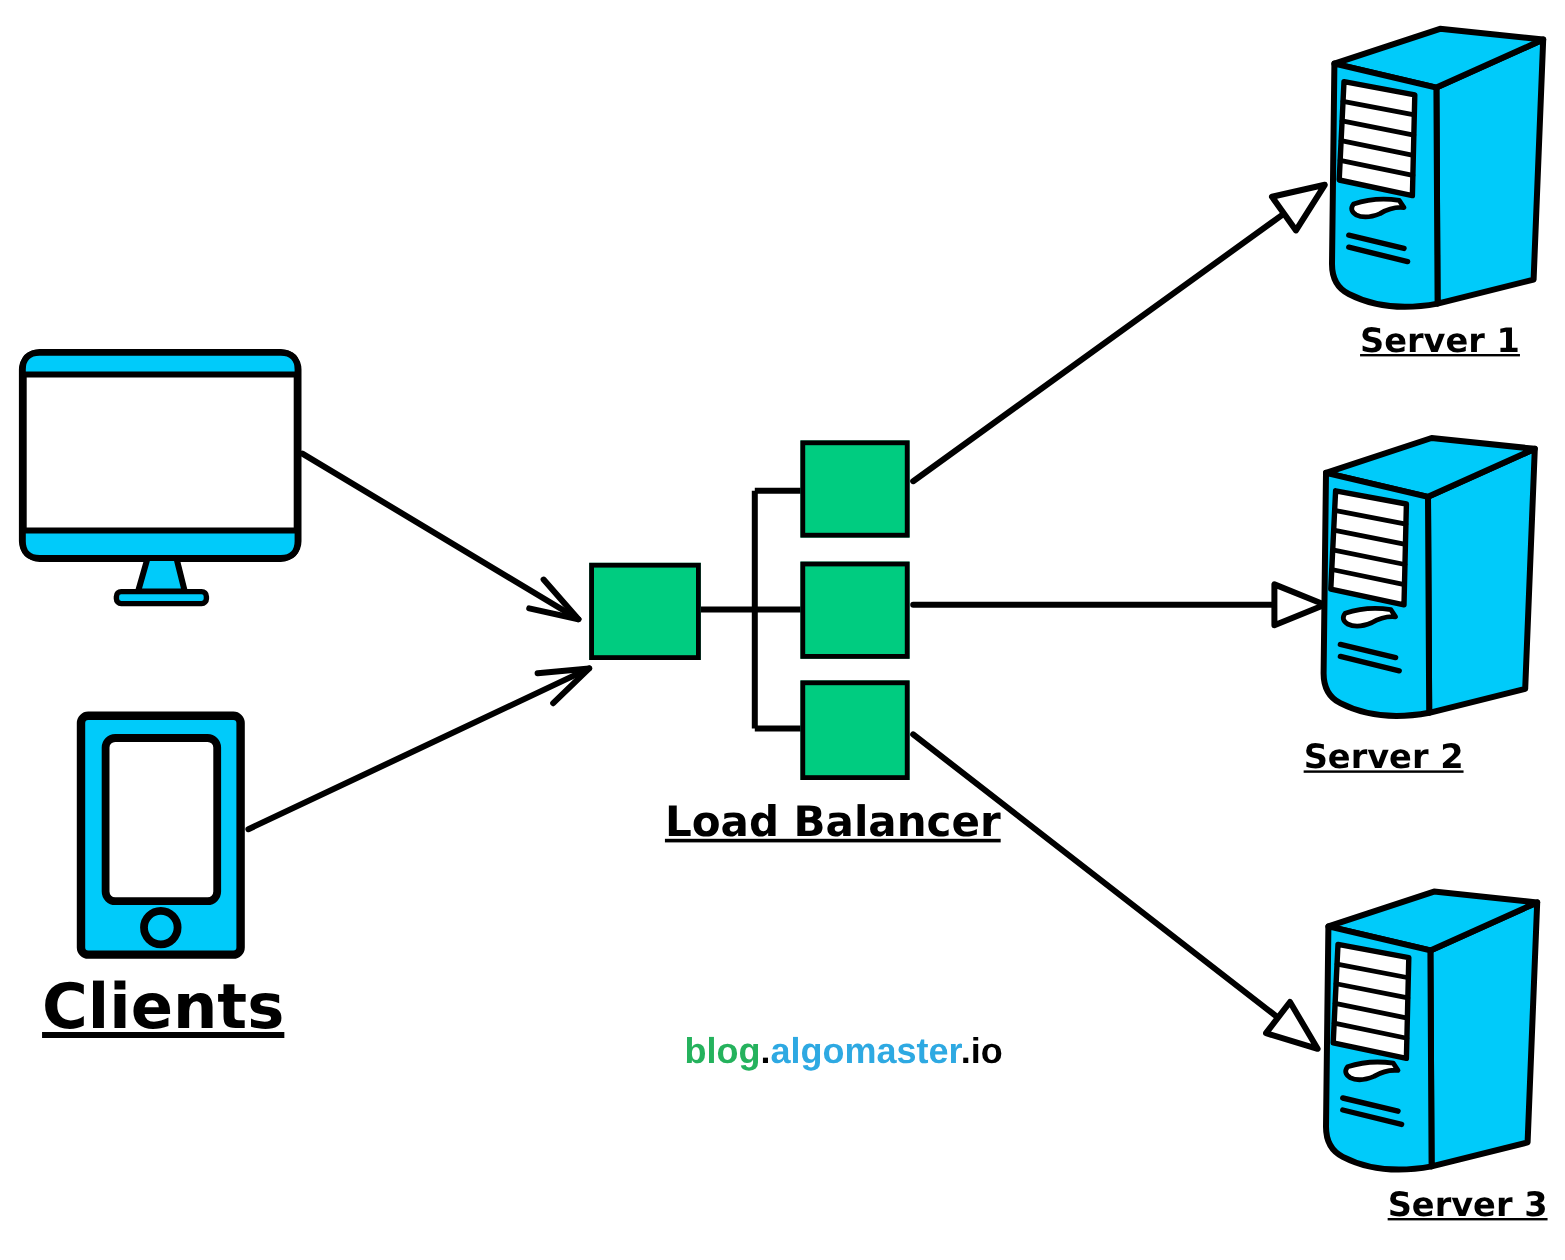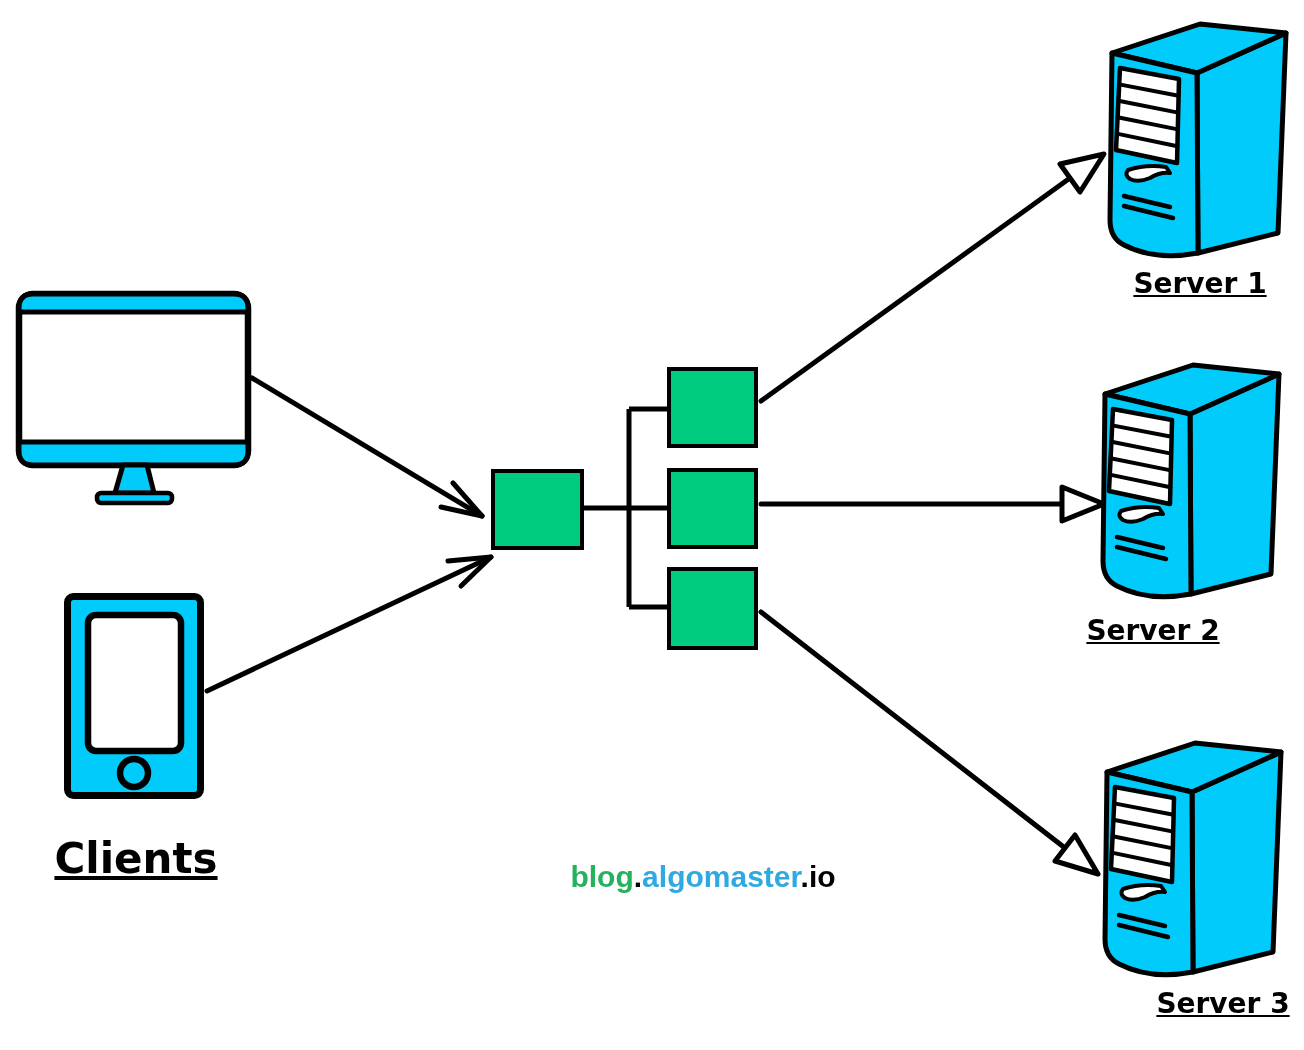--- a/index.html
+++ b/index.html
@@ -25,21 +25,21 @@
 
   .green-box{
     position:absolute;box-sizing:border-box;
     background:var(--green,#00cc80);border:4px solid var(--ink,#000);
   }
 
   .lbl{
     position:absolute;transform:translateX(-50%);
     color:var(--ink,#000);font-weight:bold;white-space:nowrap;text-decoration:underline;
   }
-  .lbl-clients{left:136px;top:810px;font-size:42px;margin-top:24px;}
+  .lbl-clients{left:136px;top:810px;font-size:52px;}
   .lbl-lb{left:694px;top:666px;font-size:35px;}
   .lbl-server{font-size:28px;}
   .lbl-s1{left:1200px;top:267px;}
   .lbl-s2{left:1153px;top:614px;text-align:center;}
   .lbl-s3{left:1223px;top:987px;}
 
   .footer{
     position:absolute;left:703px;top:860px;transform:translateX(-50%);
     font-family:Liberation Sans, sans-serif;font-weight:bold;font-size:30px;
     white-space:nowrap;color:var(--ink,#000);
@@ -111,20 +111,21 @@
       <use href="#server-sym"></use>
     </svg>
   <svg class="abs" style="left:1093px;top:361px" width="190" height="240" viewBox="0 0 190 240">
       <use href="#server-sym"></use>
     </svg>
   <svg class="abs" style="left:1095px;top:739px" width="190" height="240" viewBox="0 0 190 240">
       <use href="#server-sym"></use>
     </svg>
 
   <div class="lbl lbl-clients">Clients</div>
+  <div class="lbl lbl-lb">Load Balancer</div>
   <div class="lbl lbl-server lbl-s1">Server 1</div>
   <div class="lbl lbl-server lbl-s2">Server 2</div>
   <div class="lbl lbl-server lbl-s3">Server 3</div>
 
   <div class="footer">
     <span class="green">blog</span><span>.</span><span class="blue">algomaster</span><span>.</span><span>io</span>
   </div>
 
 </div>
 

